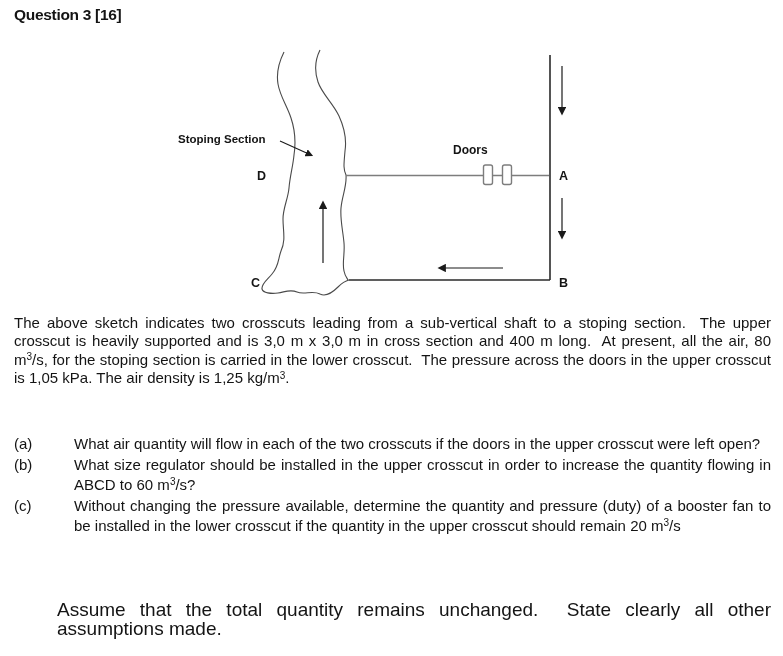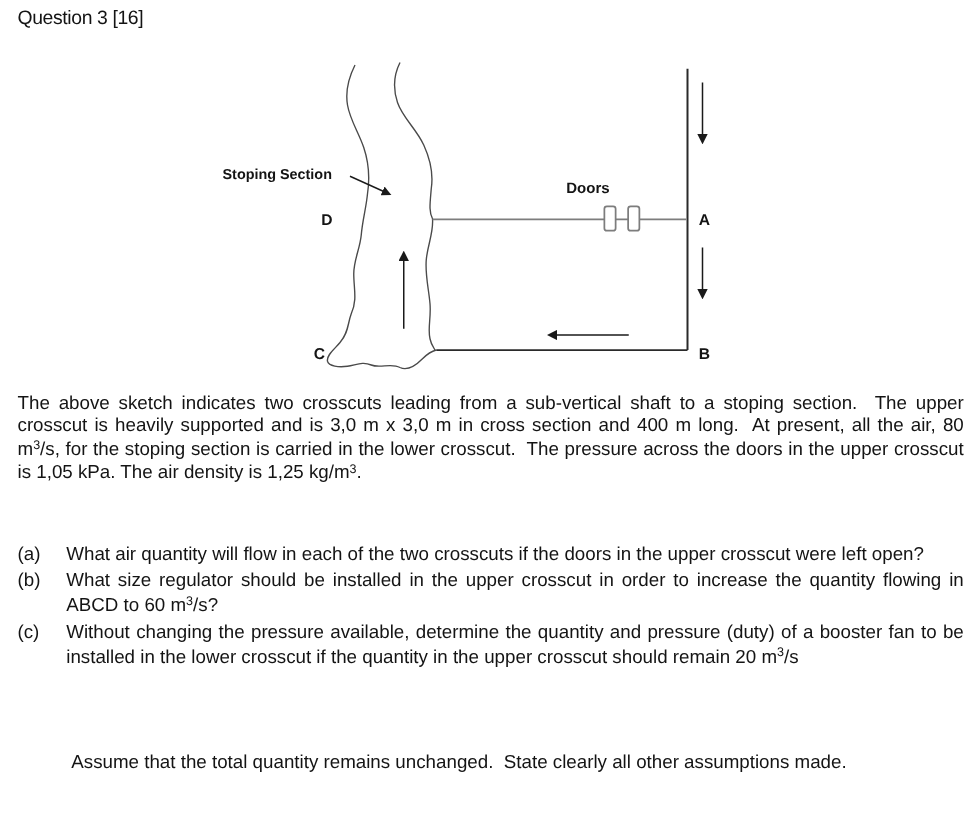--- a/index.html
+++ b/index.html
@@ -7,43 +7,43 @@
   body {
     width: 783px; height: 656px;
     font-family: "Liberation Sans", sans-serif;
     color: #141414;
     position: relative;
     overflow: hidden;
   }
   .page { position: absolute; inset: 0; background: #ffffff; }
   .title {
     position: absolute; left: 14px; top: 6px;
-    font-size: 15.5px; font-weight: normal; letter-spacing: -0.3px;
+    font-size: 15.5px; font-weight: bold; letter-spacing: -0.3px;
     white-space: nowrap;
   }
   .diagram { position: absolute; left: 0; top: 40px; }
   .diagram text {
     font-family: "Liberation Sans", sans-serif;
     font-weight: bold;
     fill: #141414;
   }
   .body-text {
     position: absolute; left: 14px; top: 314px; width: 757px;
     font-size: 15px; line-height: 18.4px; text-align: justify;
   }
   .questions {
     position: absolute; left: 14px; top: 434px; width: 757px;
     font-size: 15px; line-height: 19.4px;
   }
   .q-item { position: relative; margin-bottom: 2px; }
   .q-label { position: absolute; left: 0; top: 0; }
-  .q-text { margin-left: 39px; text-align: justify; }
+  .q-text { margin-left: 60px; text-align: justify; }
   .note {
     position: absolute; left: 57px; top: 600px; width: 714px;
-    font-size: 15px; line-height: 19.4px; text-align: justify;
+    font-size: 19px; line-height: 19.4px; text-align: justify;
   }
   sup {
     font-size: 10px; line-height: 0;
     vertical-align: baseline; position: relative; top: -4.5px;
   }
 </style>
 </head>
 <body>
 
 <div class="page">

